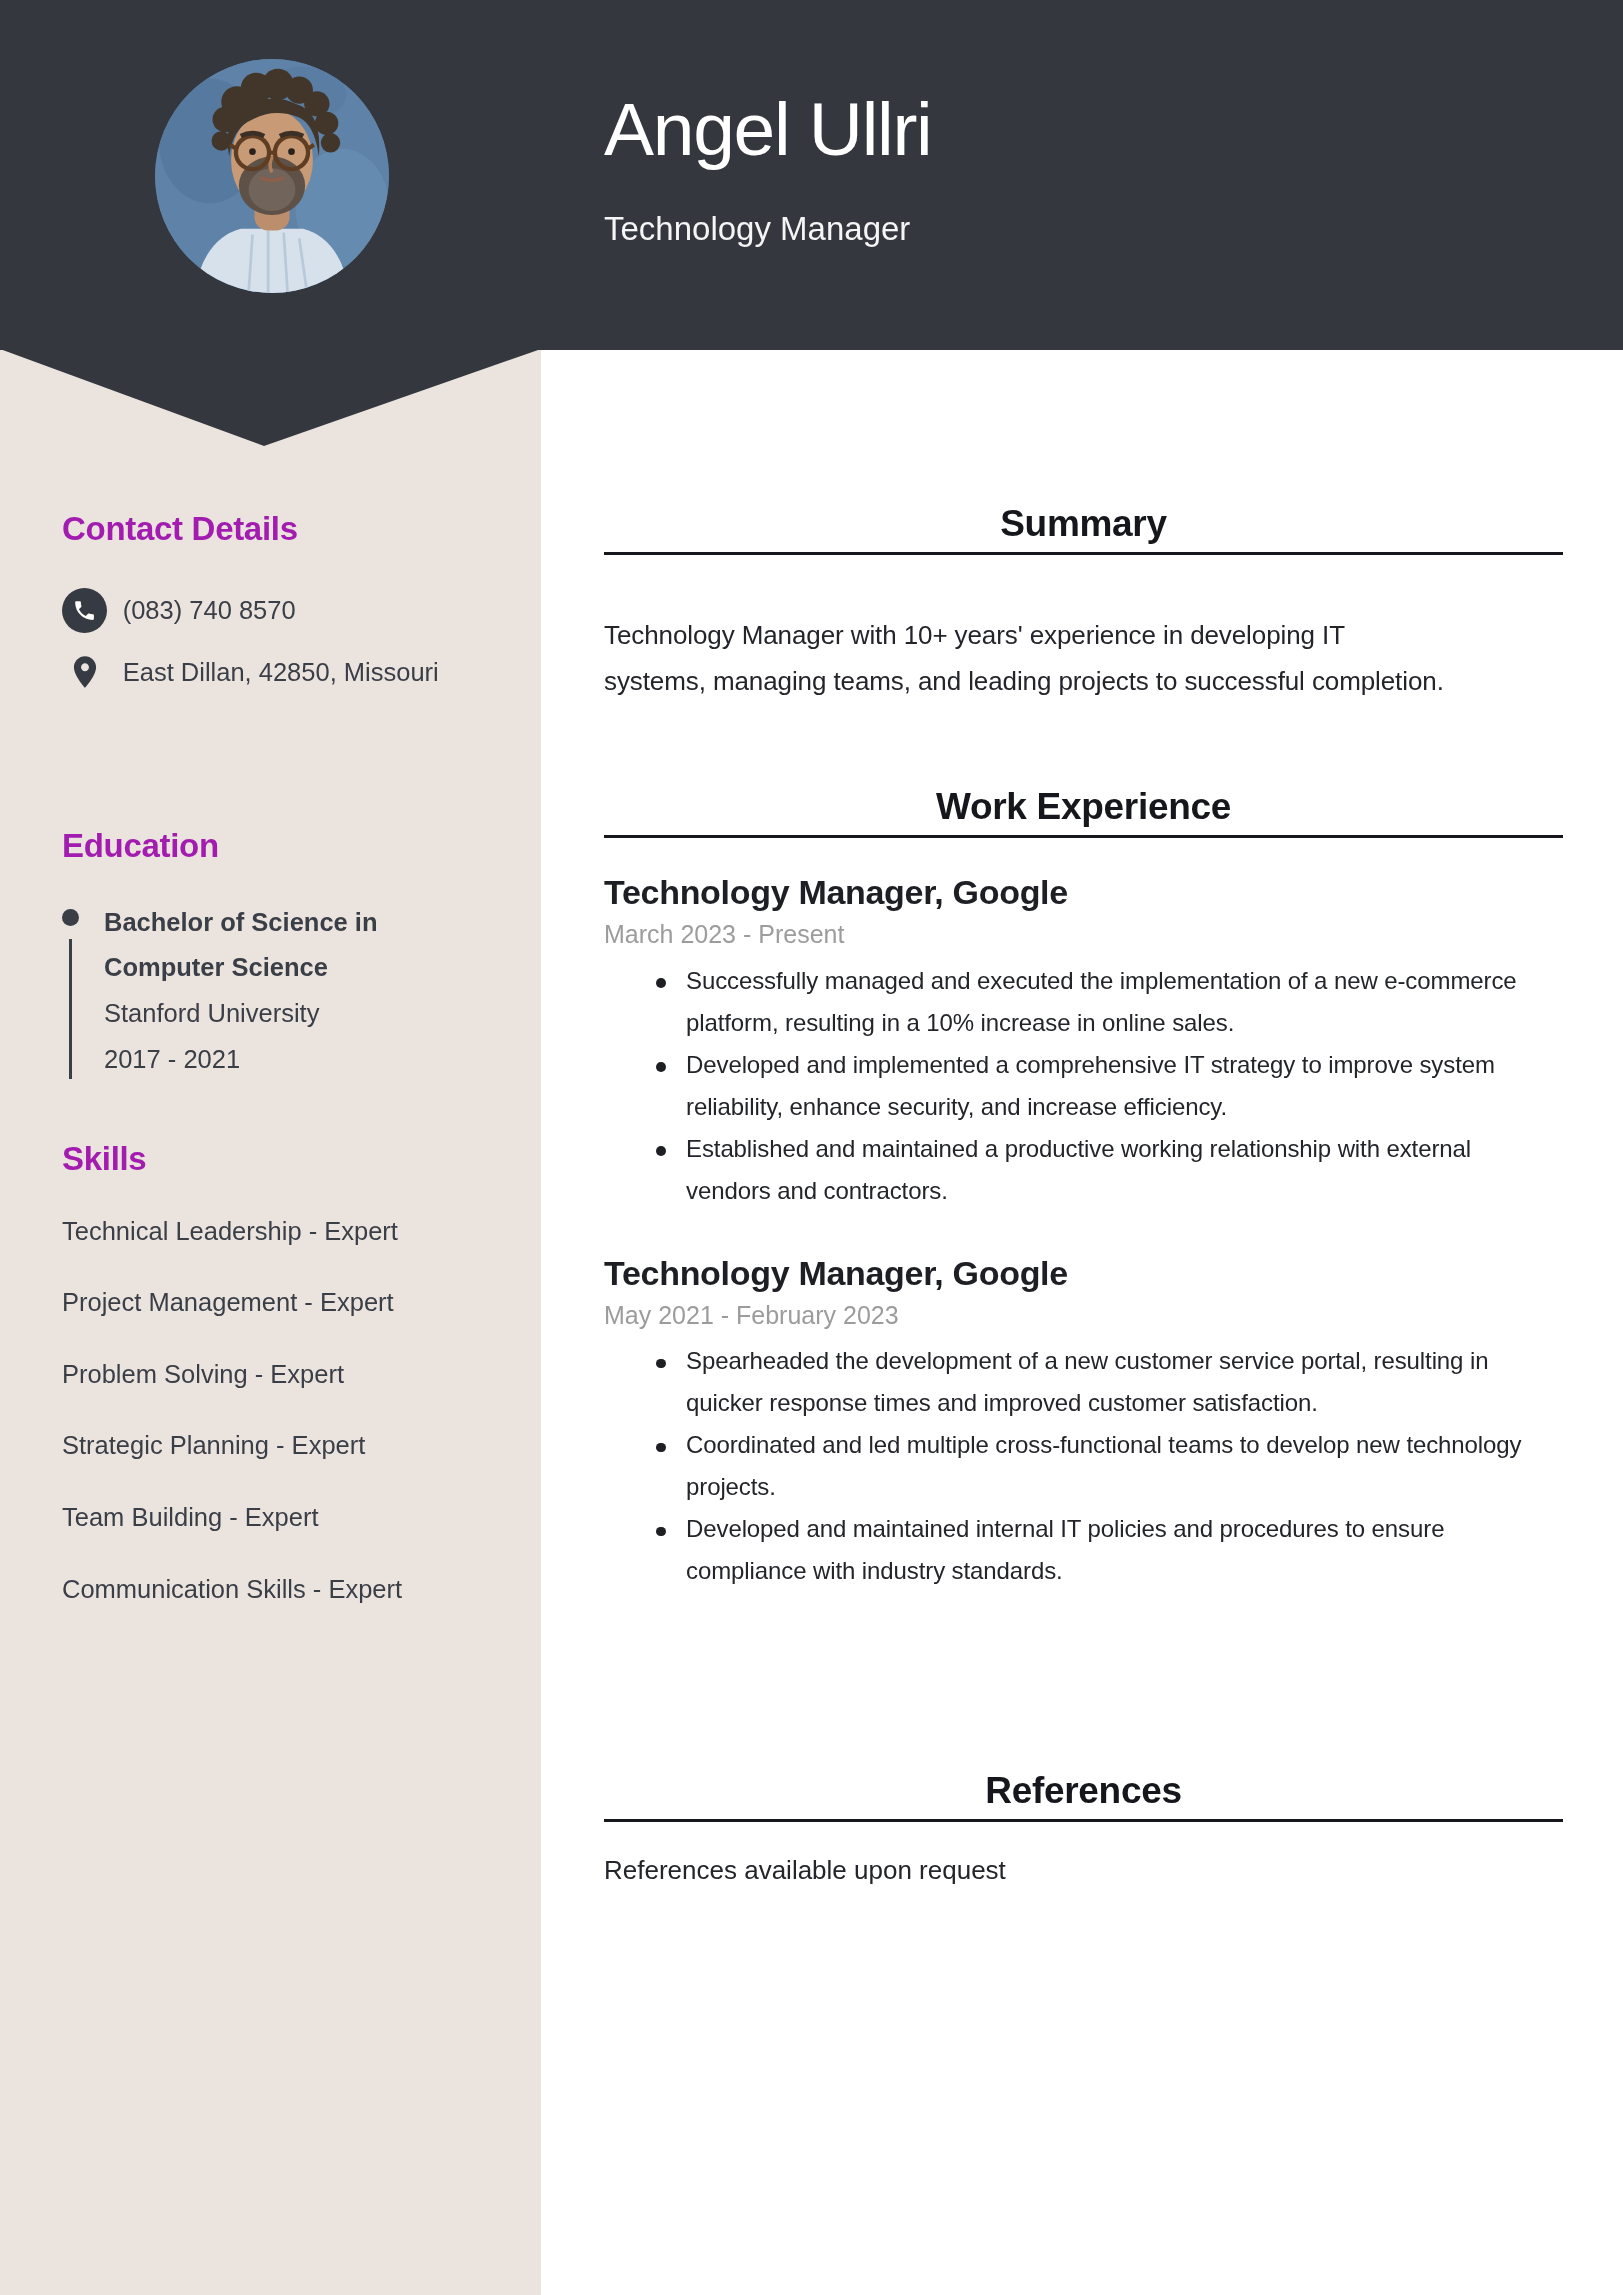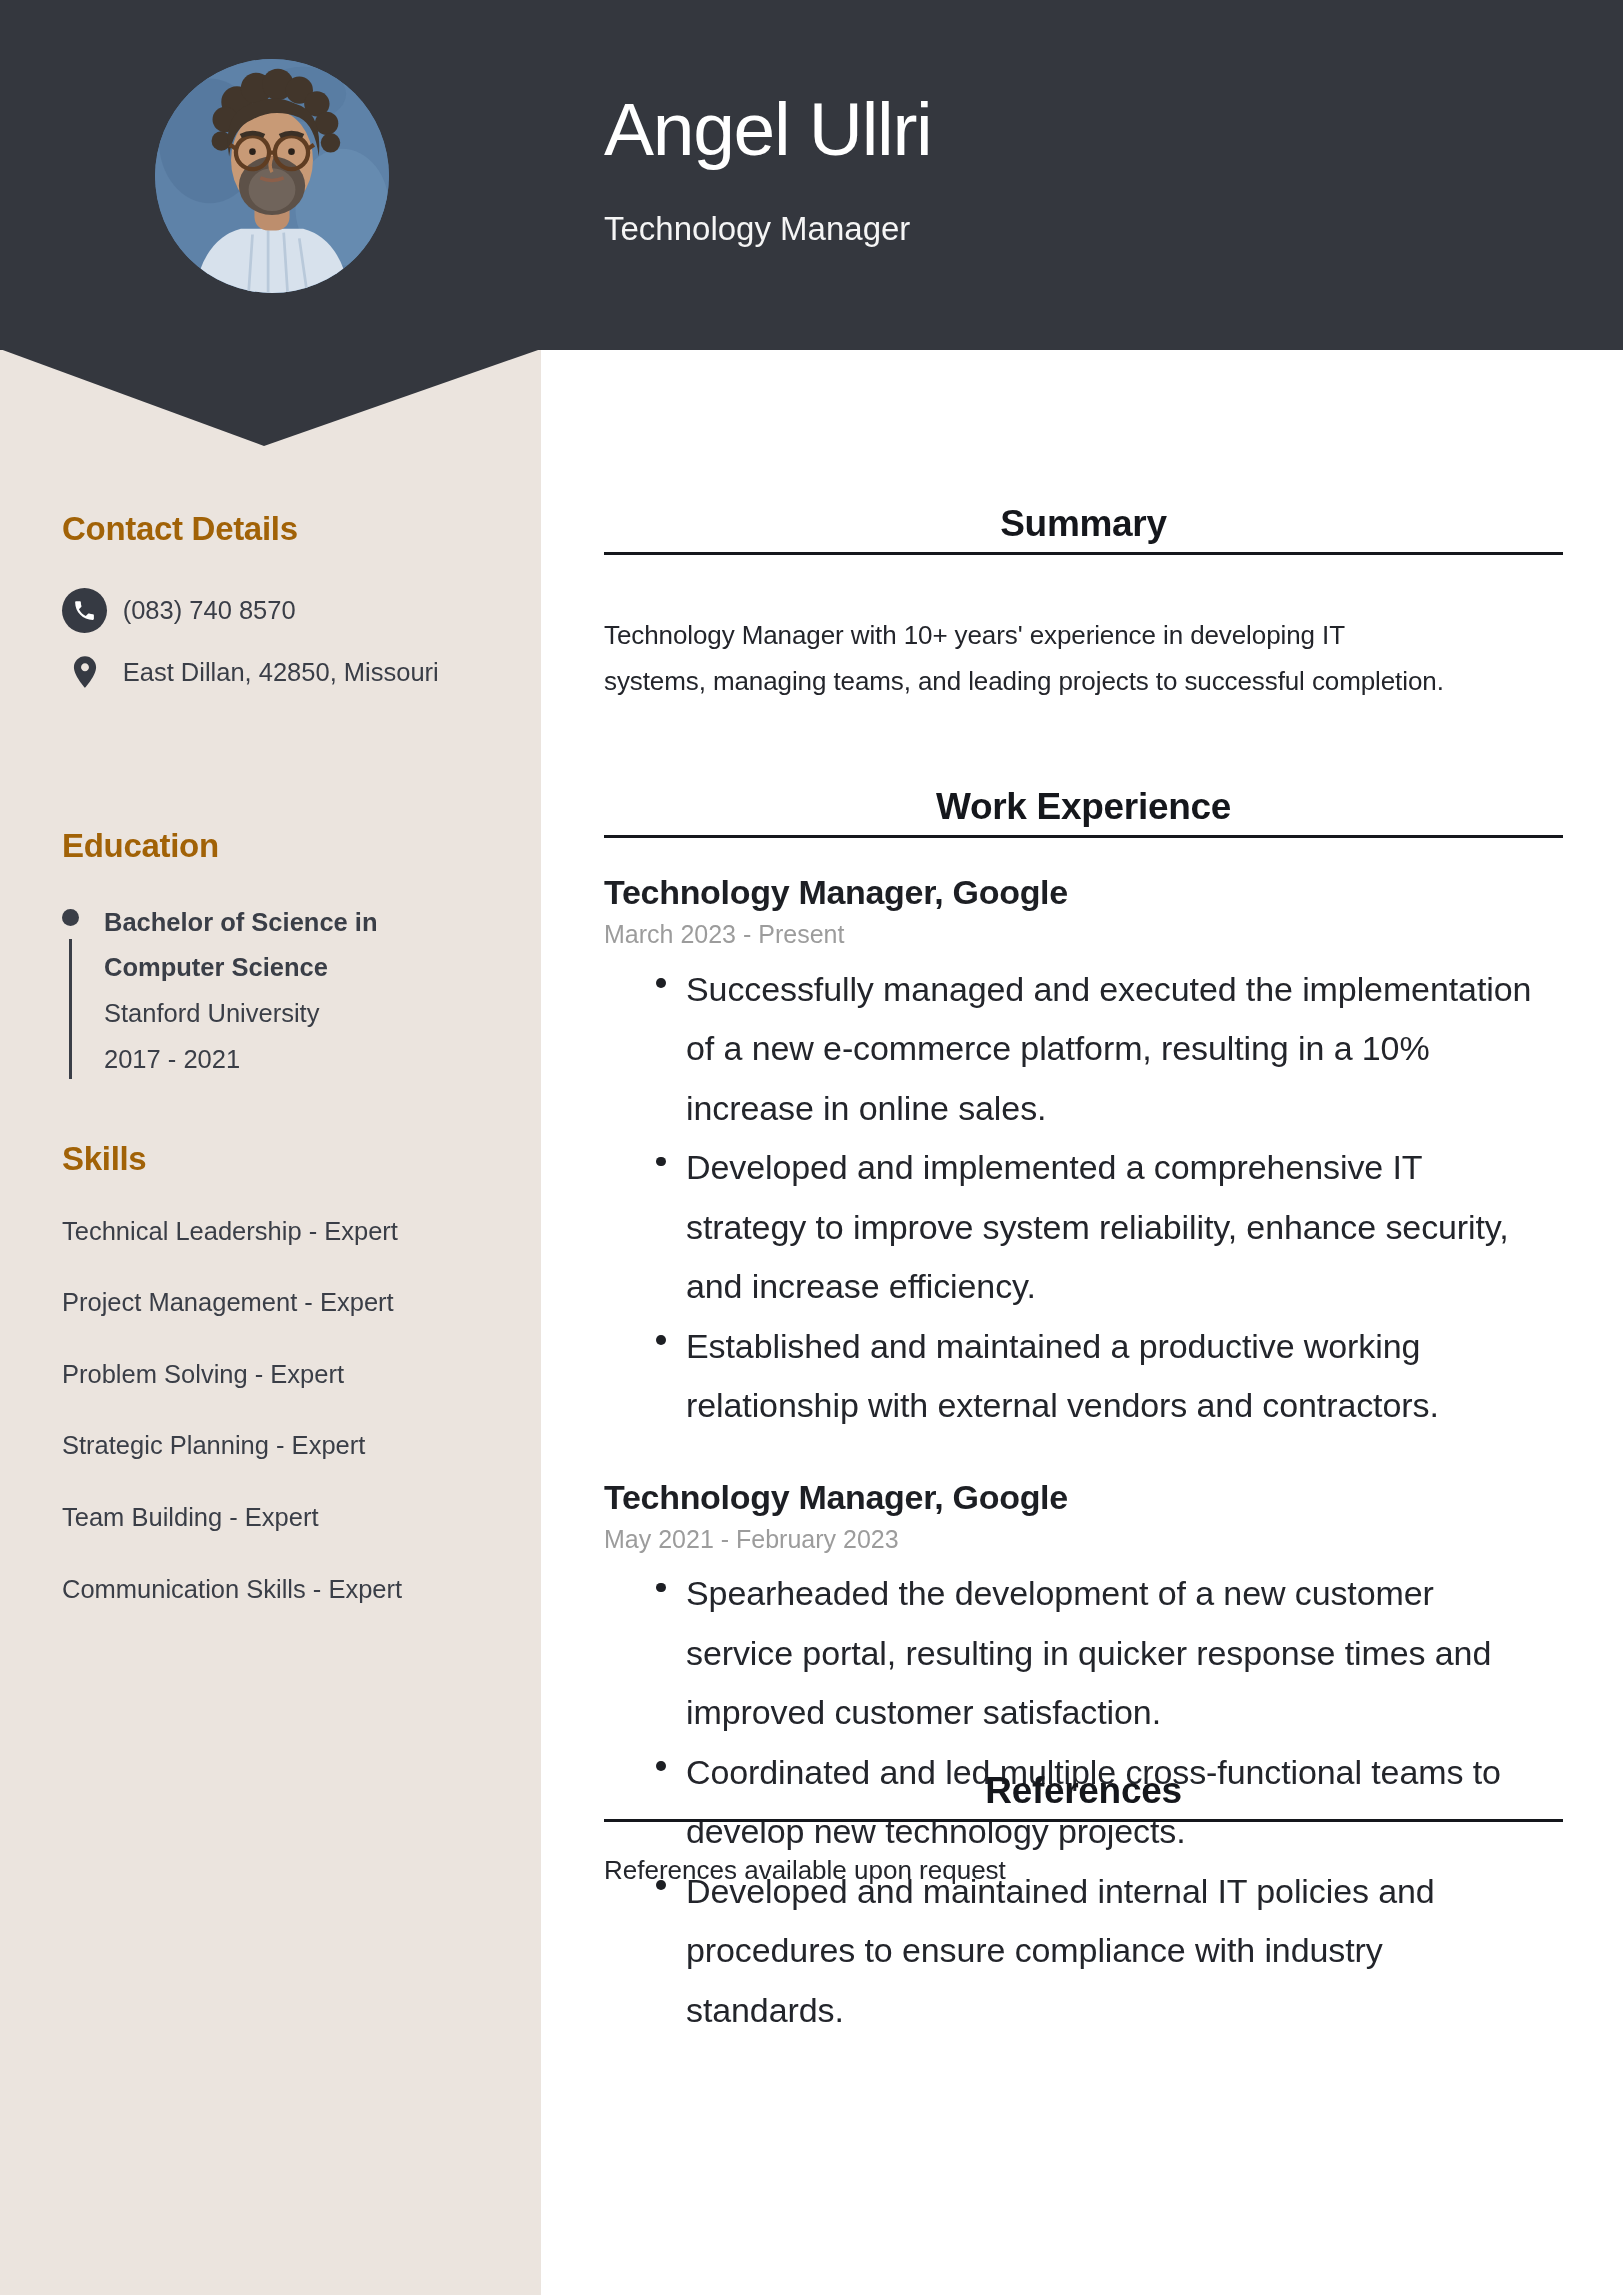--- a/index.html
+++ b/index.html
@@ -20,21 +20,21 @@
            overflow:hidden; background:#5e82a8; }
   .photo svg { display:block; width:100%; height:100%; }
 
   
   .header-text { position:absolute; left:604px; top:90px; color:#ffffff; }
   .name { font-size:75px; font-weight:400; letter-spacing:-1.3px; line-height:1.05; margin:0; }
   .candidate-title { font-size:33px; font-weight:400; margin-top:41px; color:#f5f5f5; }
 
   
   .side-section { position:absolute; left:62px; width:435px; color:#3a3e47; }
-  .side-heading { font-size:33px; font-weight:700; color:#a16207; margin:0 0 39px 0; letter-spacing:-0.3px; line-height:1.2; }
+  .side-heading { font-size:33px; font-weight:700; color:#a21caf; margin:0 0 39px 0; letter-spacing:-0.3px; line-height:1.2; }
 
   #contact { top:509px; }
   .contact-row { display:flex; align-items:center; margin-bottom:17px; min-height:45px; }
   .icon-cell { width:45px; height:45px; flex:0 0 45px; display:flex; align-items:center; justify-content:center; }
   .icon-circle { width:45px; height:45px; border-radius:50%; background:#363a43; display:flex; align-items:center; justify-content:center; }
   .icon-circle svg { width:25px; height:25px; }
   .icon-pin svg { width:38px; height:46px; }
   .contact-text { margin-left:15.7px; font-size:25.5px; }
   a.email-link { color:#3a3e47; text-decoration:underline; text-decoration-thickness:2px; text-underline-offset:6.5px; }
 
@@ -56,21 +56,21 @@
   .main-section { position:absolute; left:604px; width:959px; color:#23252b; }
   .main-heading { font-size:37px; font-weight:700; color:#15171c; margin:0; line-height:1.15; letter-spacing:-0.3px;text-align:center; }
   .rule { border:none; border-top:3.3px solid #15171c; margin:6.5px 0 0 0; width:100%; }
 
   #summary { top:503px; }
   .summary-text { font-size:26px; line-height:1.75; margin:58px 0 0 0; max-width:845px; letter-spacing:-0.1px; }
 
   #experience { top:786px; }
   .job h3 { font-size:34px; font-weight:700; color:#1d1f24; margin:34px 0 0 0; line-height:1.2; letter-spacing:-0.3px; }
   .job .job-dates { font-size:25px; color:#9c9c9c; margin-top:5.2px; line-height:1.3; }
-  .job ul { list-style:none; margin:9.2px 0 0 0; padding:0; font-size:34px; line-height:1.75; letter-spacing:-0.1px; }
+  .job ul { list-style:none; margin:9.2px 0 0 0; padding:0; font-size:24px; line-height:1.75; letter-spacing:-0.1px; }
   .job li { position:relative; padding-left:82px; padding-right:19.6px; }
   .job li::before { content:""; position:absolute; left:52px; top:18.3px; width:9.8px; height:9.8px; border-radius:50%; background:#1d1f24; }
   .job + .job { margin-top:41px; }
 
   #references { top:1770px; }
   .refs-text { font-size:26px; margin:30px 0 0 0; line-height:1.4; }
 </style>
 </head>
 <body>
 

